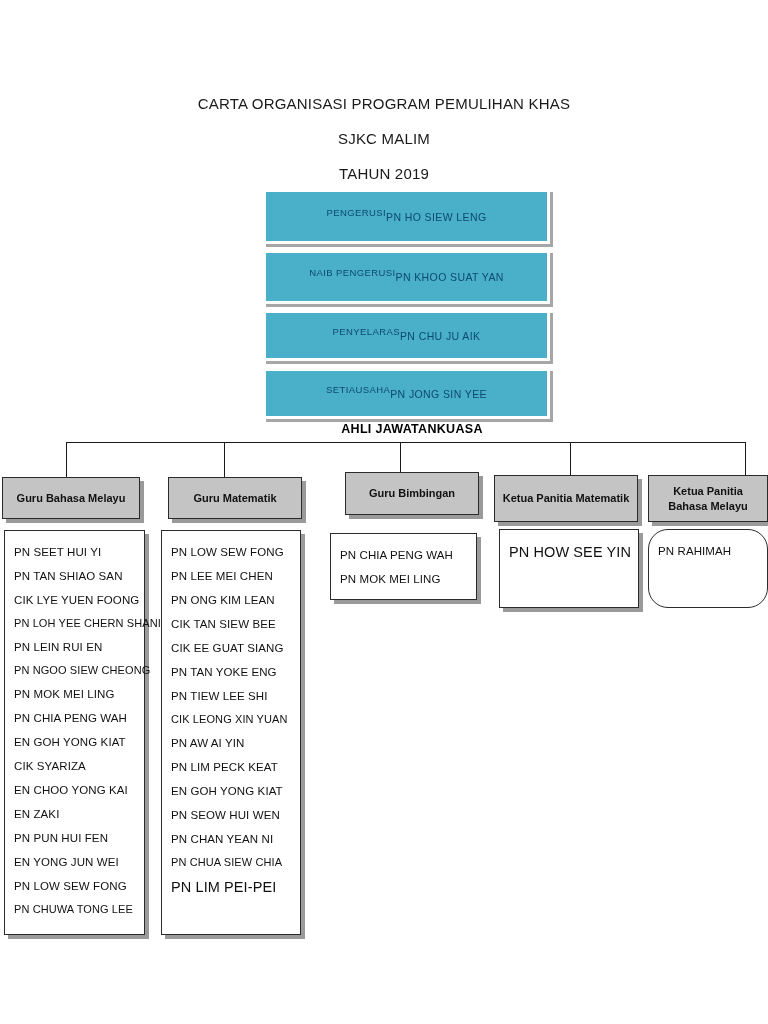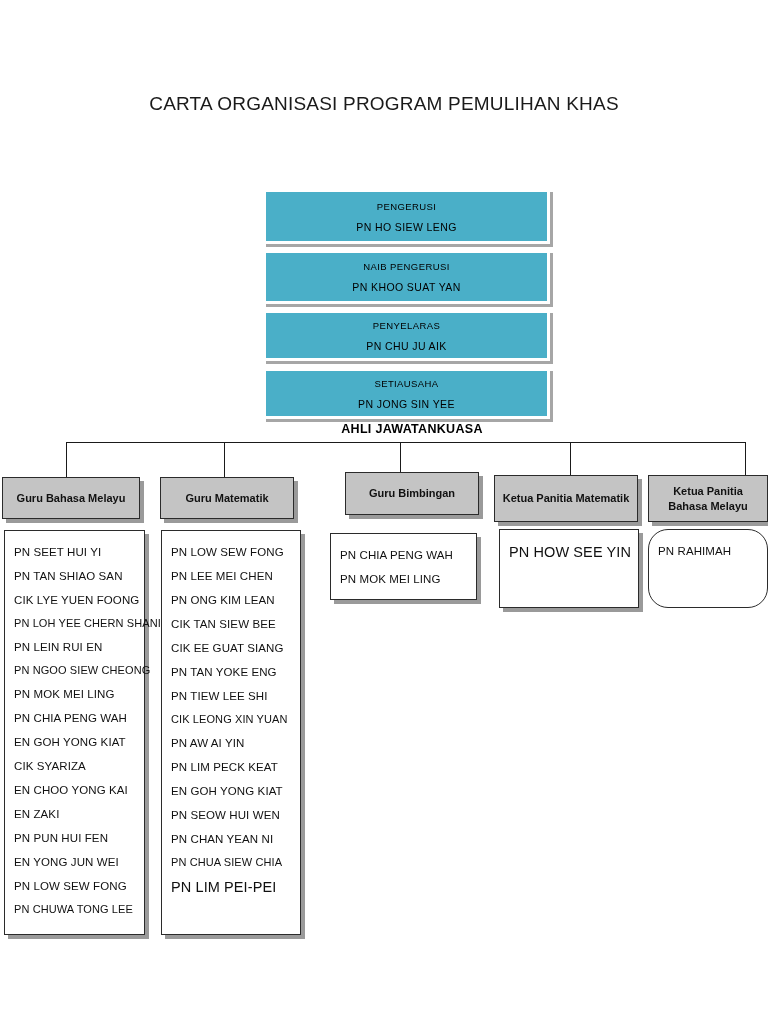--- a/index.html
+++ b/index.html
@@ -18,39 +18,39 @@
 
   
   .title-block {
     position: absolute;
     left: 0;
     top: 86px;
     width: 768px;
     text-align: center;
   }
   .title-line {
-    font-size: 19px;
+    font-size: 15px;
     line-height: 35px;
     letter-spacing: 0.2px;
     color: #1a1a1a;
   }
   .title-line.l2, .title-line.l3 { font-weight: 400; }
 
   
   .teal-box {
     position: absolute;
     background: #4aafc8;
     border: 3px solid #ffffff;
     box-shadow: 3px 3px 0 0 #a6a6a6;
     box-sizing: border-box;
     display: flex;
-    flex-direction: column;
+    flex-direction: row;
     align-items: center;
     justify-content: center;
-    color: #000000;
+    color: #0c4a6e;
   }
   .teal-role {
     font-size: 9.5px;
     letter-spacing: 0.4px;
     margin-bottom: 9px;
   }
   .teal-name {
     font-size: 10.5px;
     letter-spacing: 0.4px;
   }
@@ -115,20 +115,22 @@
     color: #111111;
   }
   .name-item.sm { font-size: 11px; line-height: 23px; }
   .name-item.lg { font-size: 14.5px; line-height: 27px; }
 </style>
 </head>
 <body>
 
 <div class="title-block">
   <div class="title-line l1">CARTA ORGANISASI PROGRAM PEMULIHAN KHAS</div>
+  <div class="title-line l2">SJKC MALIM</div>
+  <div class="title-line l3">TAHUN 2019</div>
 </div>
 
 <div class="teal-box" style="left:263px; top:189px; width:287px; height:55px;">
   <div class="teal-role">PENGERUSI</div>
   <div class="teal-name">PN HO SIEW LENG</div>
 </div>
 
 <div class="teal-box" style="left:263px; top:250px; width:287px; height:54px;">
   <div class="teal-role">NAIB PENGERUSI</div>
   <div class="teal-name">PN KHOO SUAT YAN</div>
@@ -147,21 +149,21 @@
 <div class="ajk-caption">AHLI JAWATANKUASA</div>
 
 <div class="conn-h" style="left:66px; top:442px; width:680px;"></div>
 <div class="conn-v" style="left:66px;  top:442px; height:35px;"></div>
 <div class="conn-v" style="left:224px; top:442px; height:35px;"></div>
 <div class="conn-v" style="left:400px; top:442px; height:30px;"></div>
 <div class="conn-v" style="left:570px; top:442px; height:33px;"></div>
 <div class="conn-v" style="left:745px; top:442px; height:33px;"></div>
 
 <div class="col-head" style="left:2px;   top:477px; width:138px; height:42px;">Guru Bahasa Melayu</div>
-<div class="col-head" style="left:160px; top:477px; width:134px; height:42px;">Guru Matematik</div>
+<div class="col-head" style="left:168px; top:477px; width:134px; height:42px;">Guru Matematik</div>
 <div class="col-head" style="left:333px; top:472px; width:134px; height:43px;margin-left:12px;">Guru  Bimbingan</div>
 <div class="col-head" style="left:494px; top:475px; width:144px; height:47px;">Ketua Panitia Matematik</div>
 <div class="col-head" style="left:648px; top:475px; width:120px; height:47px;">Ketua Panitia Bahasa Melayu</div>
 
 <div class="name-box" id="list-col-0" style="left:4px;   top:530px; width:141px; height:405px;">
     <div class="name-item ">PN SEET HUI YI</div>
     <div class="name-item ">PN TAN SHIAO SAN</div>
     <div class="name-item ">CIK LYE YUEN FOONG</div>
     <div class="name-item sm">PN LOH YEE CHERN SHANIC</div>
     <div class="name-item ">PN LEIN RUI EN</div>

